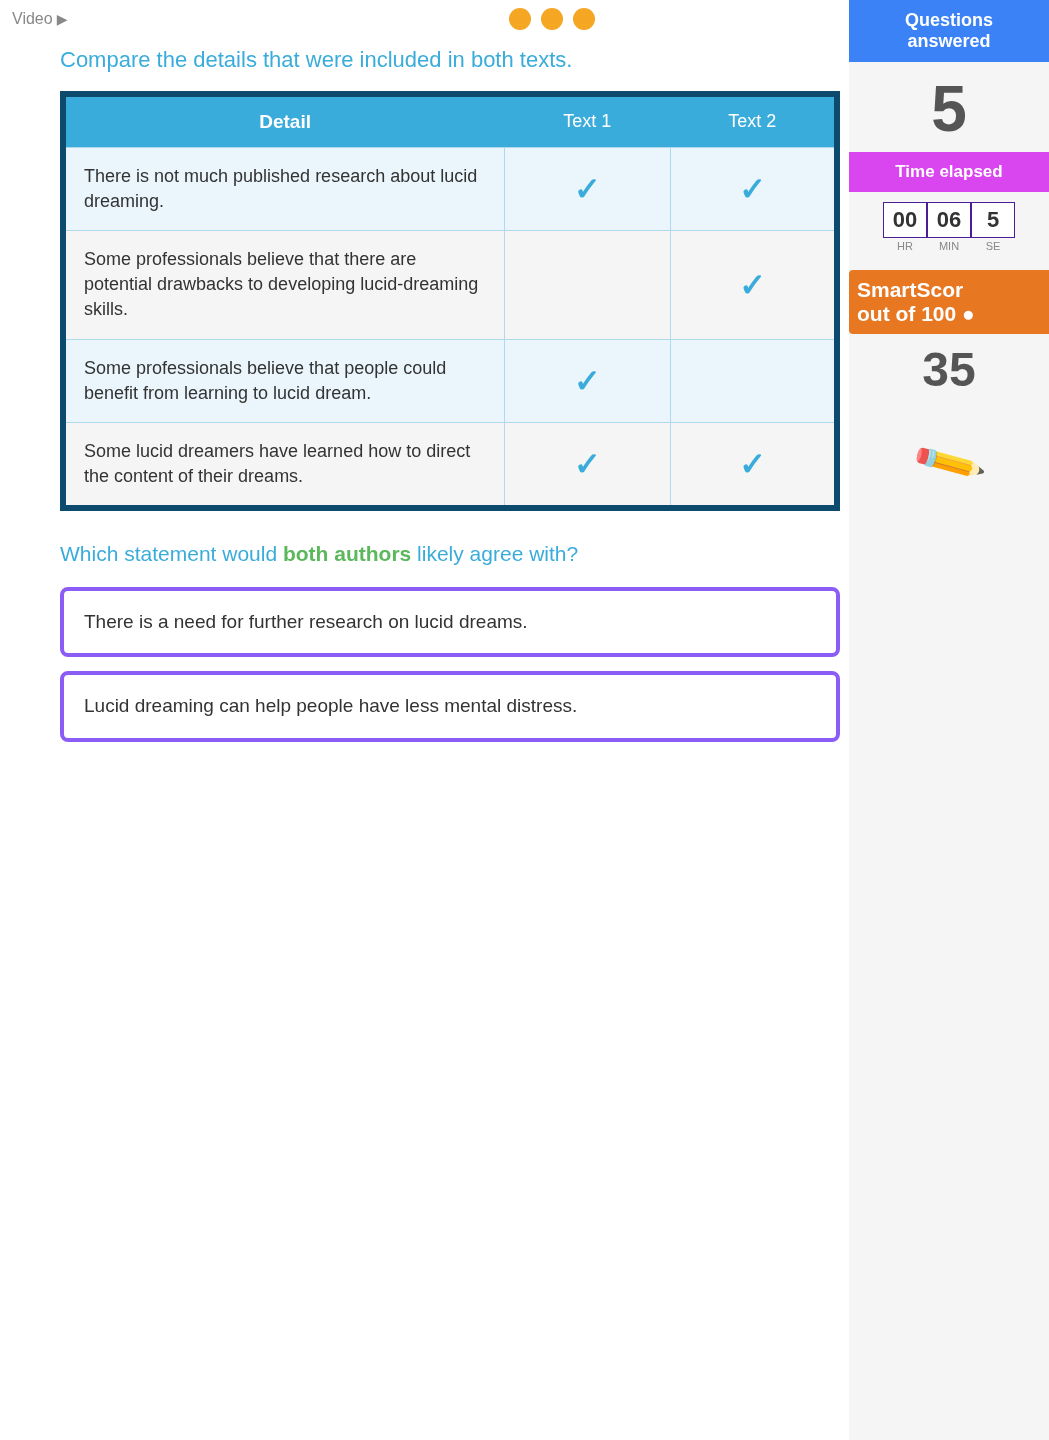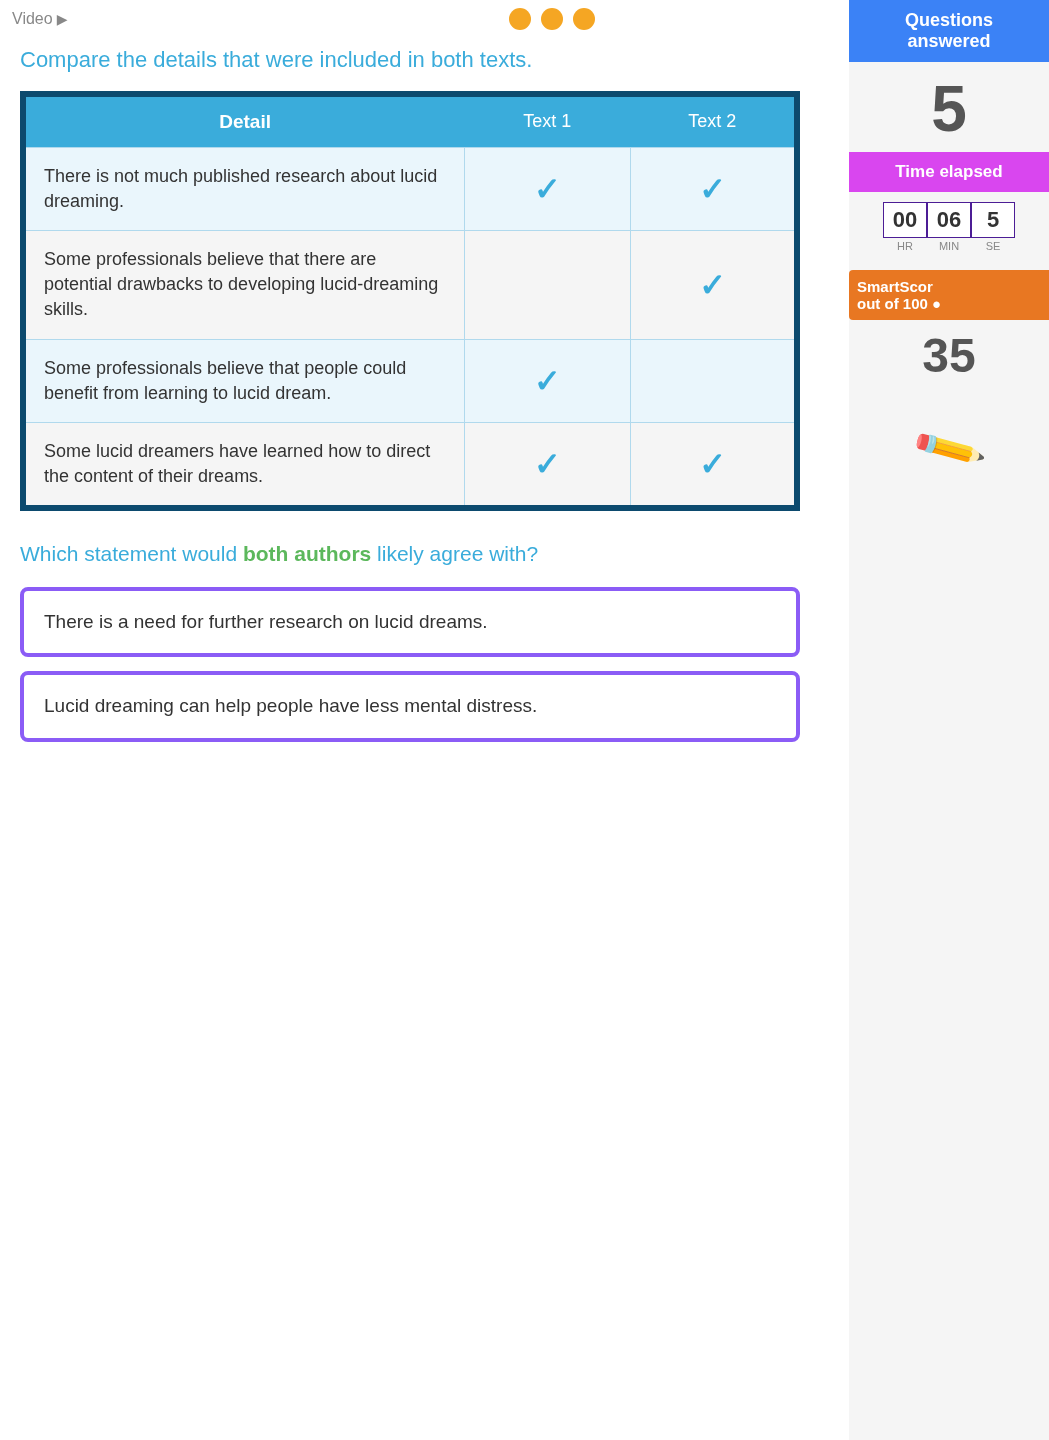--- a/index.html
+++ b/index.html
@@ -95,21 +95,21 @@
     .timer-cell .lbl {
       font-size: 11px;
       color: #888;
       display: block;
       margin-top: 2px;
     }
     .smart-score-bar {
       background: #e87722;
       color: #fff;
       font-weight: bold;
-      font-size: 15px;
+      font-size: 21px;
       padding: 8px 8px;
       margin-top: 8px;
       border-radius: 4px 0 0 4px;
       margin-left: 0;
     }
     .smart-score-num {
       font-size: 48px;
       font-weight: bold;
       color: #555;
       text-align: center;
@@ -121,20 +121,21 @@
       text-align: center;
       padding: 10px;
       transform: rotate(-30deg);
       display: inline-block;
     }
 
     
     .main-content {
       padding: 0 20px 30px 20px;
       max-width: 820px;
+      margin-left: 40px;
     }
 
     
     .instruction {
       color: #3aacdb;
       font-size: 22px;
       font-weight: 500;
       margin: 12px 0 16px 0;
       line-height: 1.3;
     }

